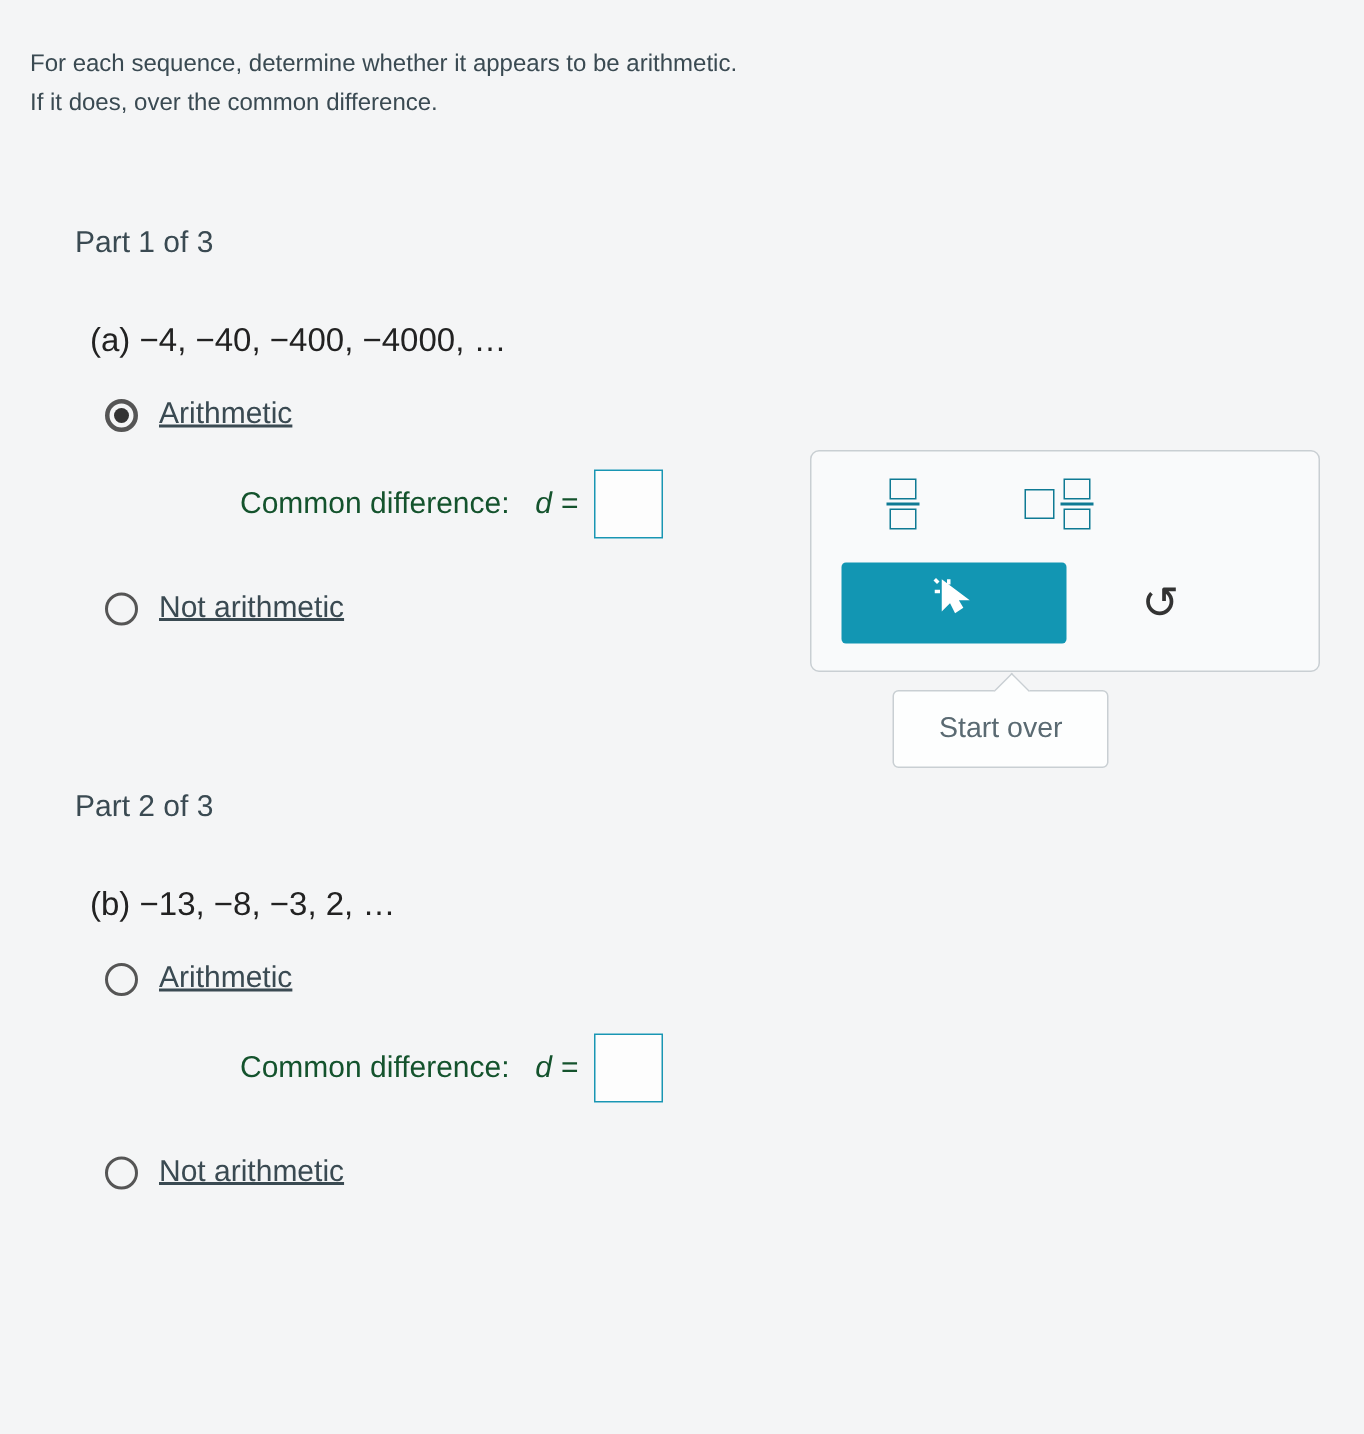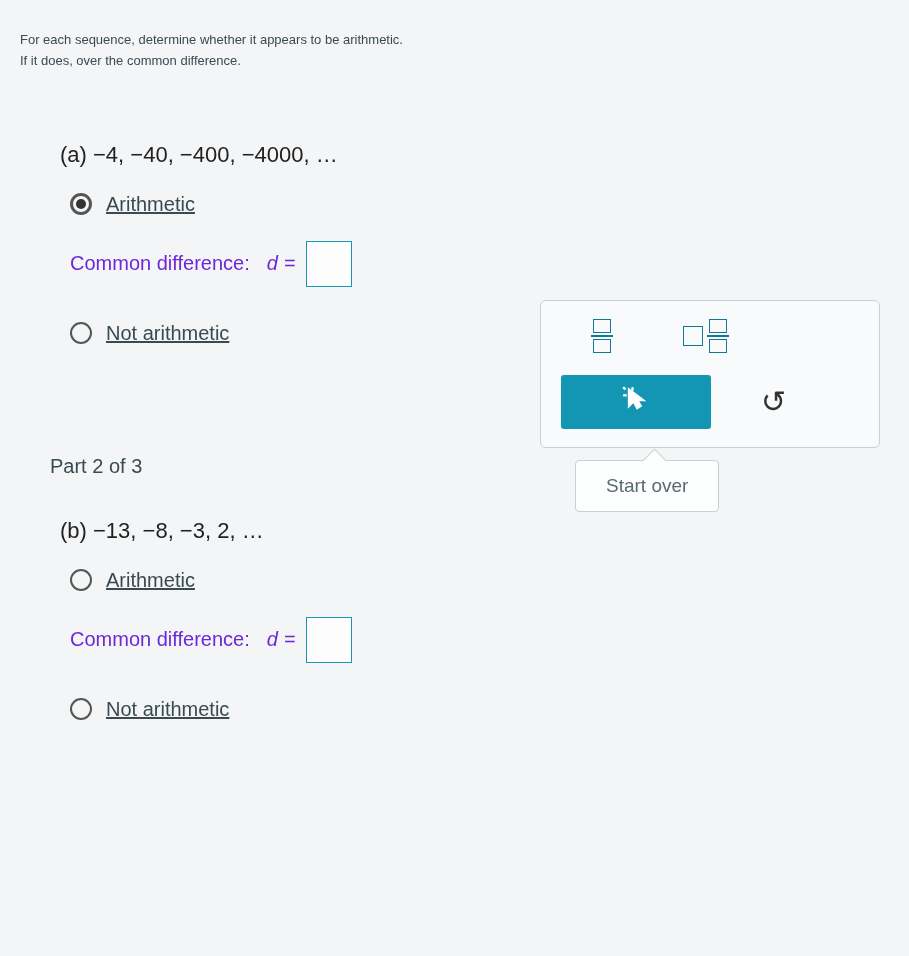--- a/index.html
+++ b/index.html
@@ -10,21 +10,21 @@
     height: 956px;
     font-family: Verdana, Geneva, sans-serif;
     background: #f4f5f6;
     color: #3a4a52;
   }
   .page {
     padding: 30px 20px 20px 20px;
     position: relative;
   }
   .instructions {
-    font-size: 13px;
+    font-size: 16px;
     line-height: 1.6;
     color: #3a4a52;
     margin-bottom: 70px;
   }
   .part-label {
     font-size: 20px;
     color: #3a4a52;
     margin-left: 30px;
     margin-bottom: 40px;
   }
@@ -58,23 +58,24 @@
     border-width: 3px;
   }
   .radio.selected::after {
     content: "";
     position: absolute;
     top: 3px; left: 3px; right: 3px; bottom: 3px;
     border-radius: 50%;
     background: #333;
   }
   .sub-row {
+    margin-left: 90px;
     margin-bottom: 35px;
     font-size: 20px;
-    color: #6d28d9;
+    color: #14532d;
     display: flex;
     align-items: center;
   }
   .sub-row .var {
     font-style: italic;
     margin: 0 6px;
   }
   .answer-box {
     width: 46px;
     height: 46px;
@@ -141,21 +142,21 @@
     justify-content: center;
   }
   .cursor-icon svg { width: 28px; height: 28px; }
   .undo-icon {
     font-size: 30px;
     color: #333;
   }
   .tooltip {
     position: absolute;
     top: 460px;
-    left: 575px;
+    left: 595px;
     background: #fdfefe;
     border: 1px solid #c9cfd3;
     border-radius: 4px;
     padding: 14px 30px;
     font-size: 19px;
     color: #5a6a72;
   }
   .tooltip::before {
     content: "";
     position: absolute;
@@ -174,20 +175,21 @@
 </style>
 </head>
 <body>
 
 <div class="page">
   <div class="instructions">
     <span>For each sequence, determine whether it appears to be arithmetic.</span><br>
     <span>If it does, over the common difference.</span>
   </div>
 
+  <div class="part-label">Part 1 of 3</div>
   <div class="sequence">
     <span>(a)</span>
     <span>−4,  −40,  −400,  −4000,  …</span>
   </div>
   <div class="options">
     <div class="option-row">
       <span class="radio selected"></span>
       <span>Arithmetic</span>
     </div>
     <div class="sub-row">

